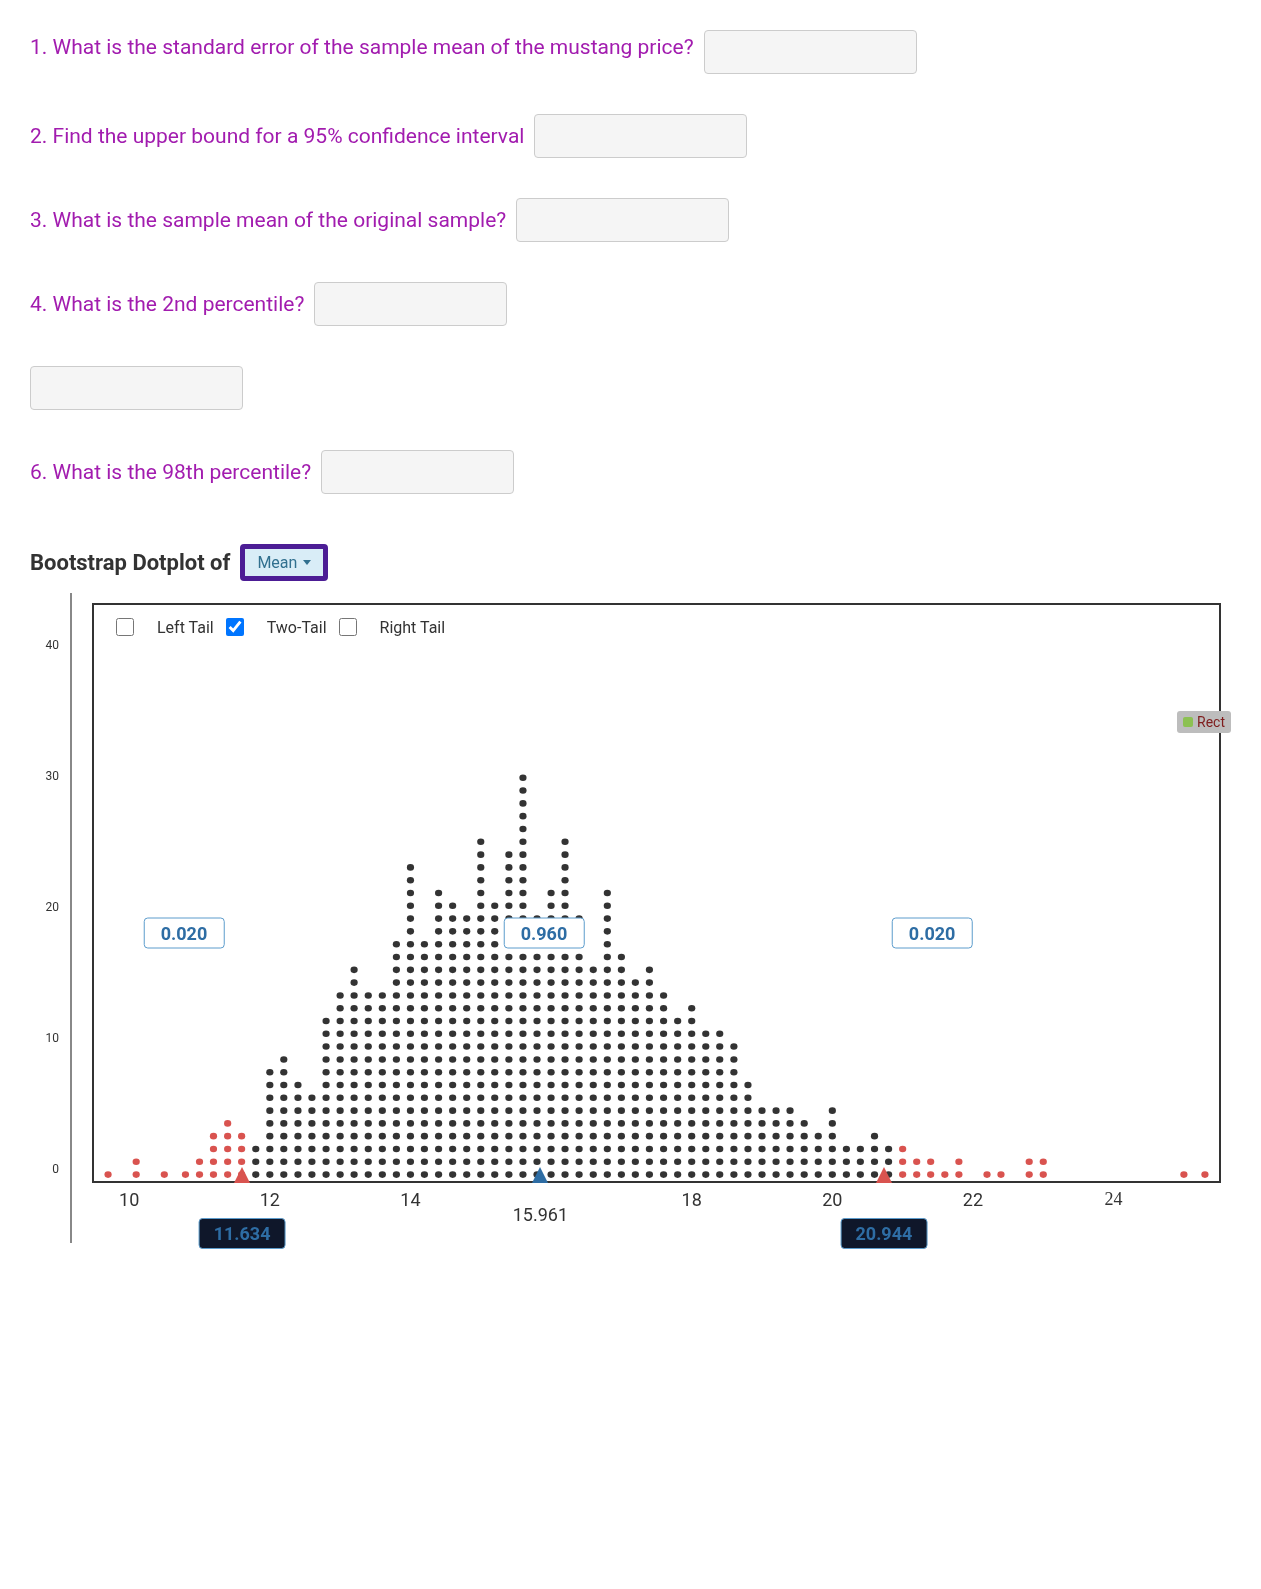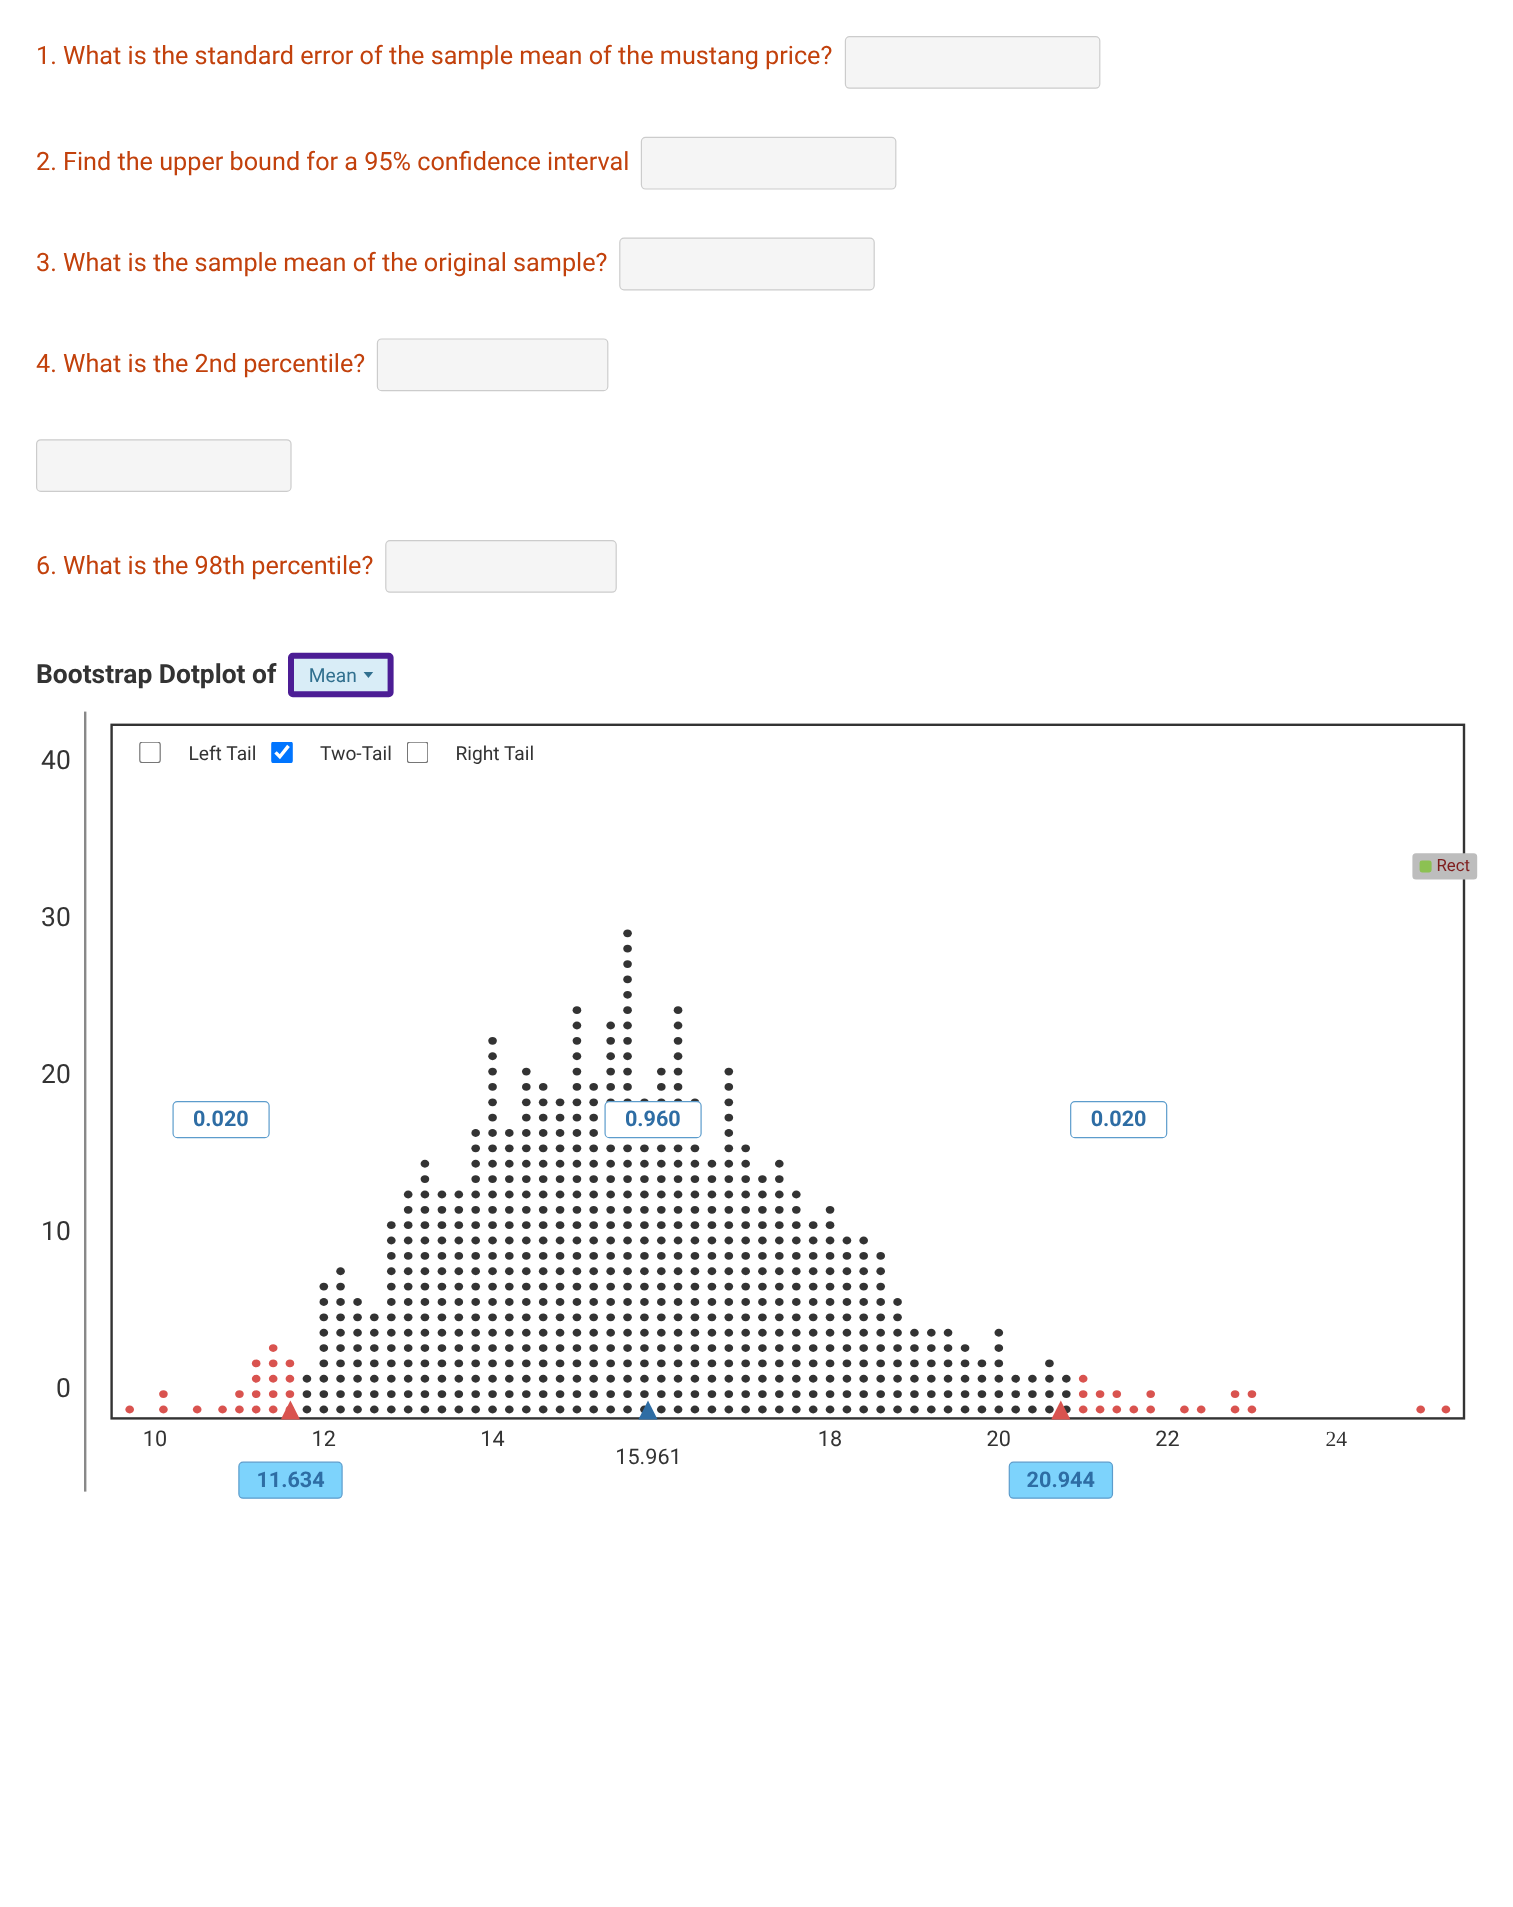--- a/index.html
+++ b/index.html
@@ -10,21 +10,21 @@
     font-size: 21px;
   }
   .question {
     margin-bottom: 40px;
     display: flex;
     align-items: center;
     flex-wrap: wrap;
     gap: 10px;
   }
   .question-text {
-    color: #c2410c;
+    color: #a21caf;
   }
   .answer-input {
     border: 1px solid #ccc;
     border-radius: 4px;
     background: #f5f5f5;
     height: 42px;
     width: 195px;
     padding: 0 8px;
     font-size: 18px;
   }
@@ -97,21 +97,21 @@
     font-weight: bold;
     line-height: 1.5;
   }
   .y-axis {
     position: absolute;
     left: -40px; top: 0; bottom: 60px; width: 35px;
   }
   .y-tick {
     position: absolute;
     right: 8px;
-    font-size: 22px;
+    font-size: 12px;
     transform: translateY(-50%);
   }
   .plot-area {
     position: absolute;
     left: 22px; right: 2px; bottom: 62px; top: 12px;
     overflow: hidden;
   }
   .dots-svg {
     position: absolute;
     left: 0; right: 0; bottom: 0;
@@ -143,21 +143,21 @@
     bottom: 60px;
     width: 0; height: 0;
     border-left: 8px solid transparent;
     border-right: 8px solid transparent;
     border-bottom: 16px solid;
     transform: translateX(-50%);
   }
   .marker-label-box {
     position: absolute;
     bottom: -6px;
-    background: #7dd3fc;
+    background: #0f172a;
     border: 1px solid #5c9ccc;
     color: #2e6da4;
     padding: 4px 14px;
     border-radius: 4px;
     font-size: 18px;
     font-weight: bold;
     transform: translateX(-50%);
   }
   .center-x-label {
     position: absolute;

